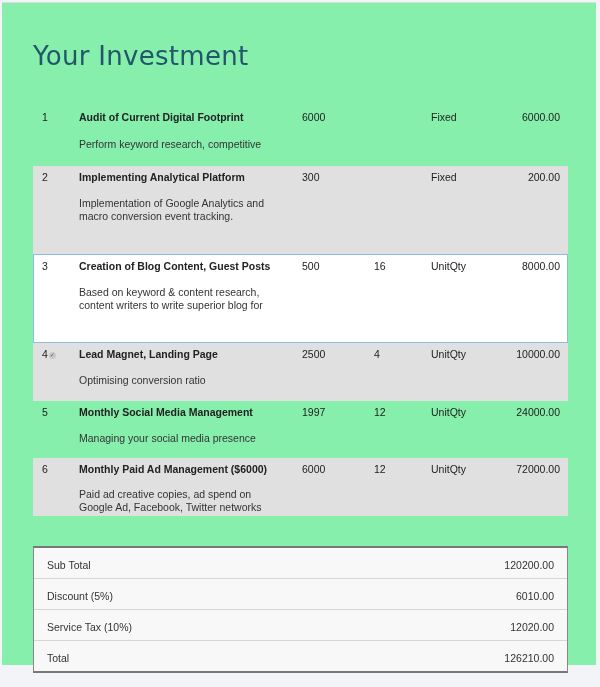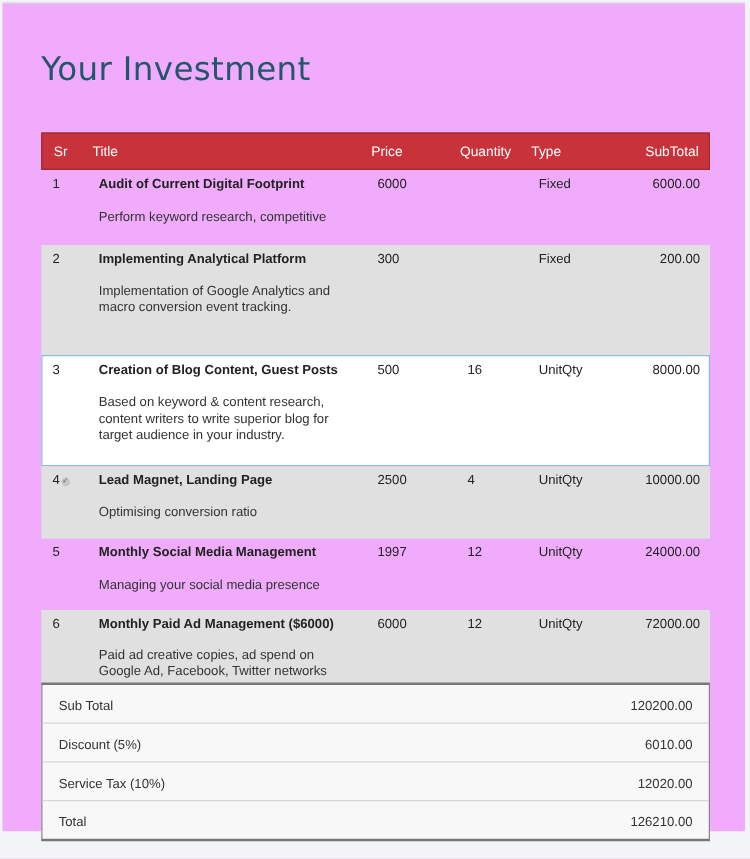--- a/index.html
+++ b/index.html
@@ -6,21 +6,21 @@
     body {
       width: 600px; height: 687px;
       background: #f3f4f8;
       font-family: "Liberation Sans", sans-serif;
       position: relative;
       overflow: hidden;
     }
     .page {
       position: absolute; left: 2px; top: 2px;
       width: 594px; height: 662px;
-      background: #f0abfc;
+      background: #86efac;
       border-top: 1px solid #dcdcdc;
     }
     .title {
       position: absolute; left: 31px; top: 38px;
       font-family: "DejaVu Sans", sans-serif;
       font-size: 26px; color: #23566a;
       font-weight: normal; letter-spacing: 0.3px;
       margin: 0;
     }
     .table {
@@ -74,28 +74,20 @@
     .srow .lbl { position: absolute; left: 13px; top: 11px; }
     .srow .val { position: absolute; right: 13px; top: 11px; }
   </style>
 </head>
 <body>
 
 <div class="page">
   <h1 class="title">Your Investment</h1>
 
   <div class="table">
-    <div class="thead">
-      <span style="left:9px">Sr</span>
-      <span style="left:40px">Title</span>
-      <span style="left:263px">Price</span>
-      <span style="left:334px">Quantity</span>
-      <span style="left:391px">Type</span>
-      <span style="right:8px">SubTotal</span>
-    </div>
 
     <div class="row" style="height:60px">
       <span class="cell c-sr">1</span>
       <span class="cell c-title">Audit of Current Digital Footprint</span>
       <span class="cell c-price">6000</span>
       <span class="cell c-qty"></span>
       <span class="cell c-type">Fixed</span>
       <span class="cell c-sub">6000.00</span>
       <div class="cell c-desc" style="position:absolute;top:32px">
         <div>Perform keyword research, competitive</div>
@@ -118,21 +110,20 @@
     <div class="row selected" style="height:89px">
       <span class="cell c-sr" style="left:8px">3</span>
       <span class="cell c-title" style="left:45px">Creation of Blog Content, Guest Posts</span>
       <span class="cell c-price" style="left:268px">500</span>
       <span class="cell c-qty" style="left:340px">16</span>
       <span class="cell c-type" style="left:397px">UnitQty</span>
       <span class="cell c-sub" style="right:7px">8000.00</span>
       <div class="cell c-desc" style="position:absolute;top:31px;left:45px">
         <div>Based on keyword &amp; content research,</div>
         <div>content writers to write superior blog for</div>
-        <div>target audience in your industry.</div>
       </div>
     </div>
 
     <div class="row alt" style="height:58px">
       <span class="cell c-sr"><span>4</span><span class="check-icon">✓</span></span>
       <span class="cell c-title">Lead Magnet, Landing Page</span>
       <span class="cell c-price">2500</span>
       <span class="cell c-qty">4</span>
       <span class="cell c-type">UnitQty</span>
       <span class="cell c-sub">10000.00</span>

